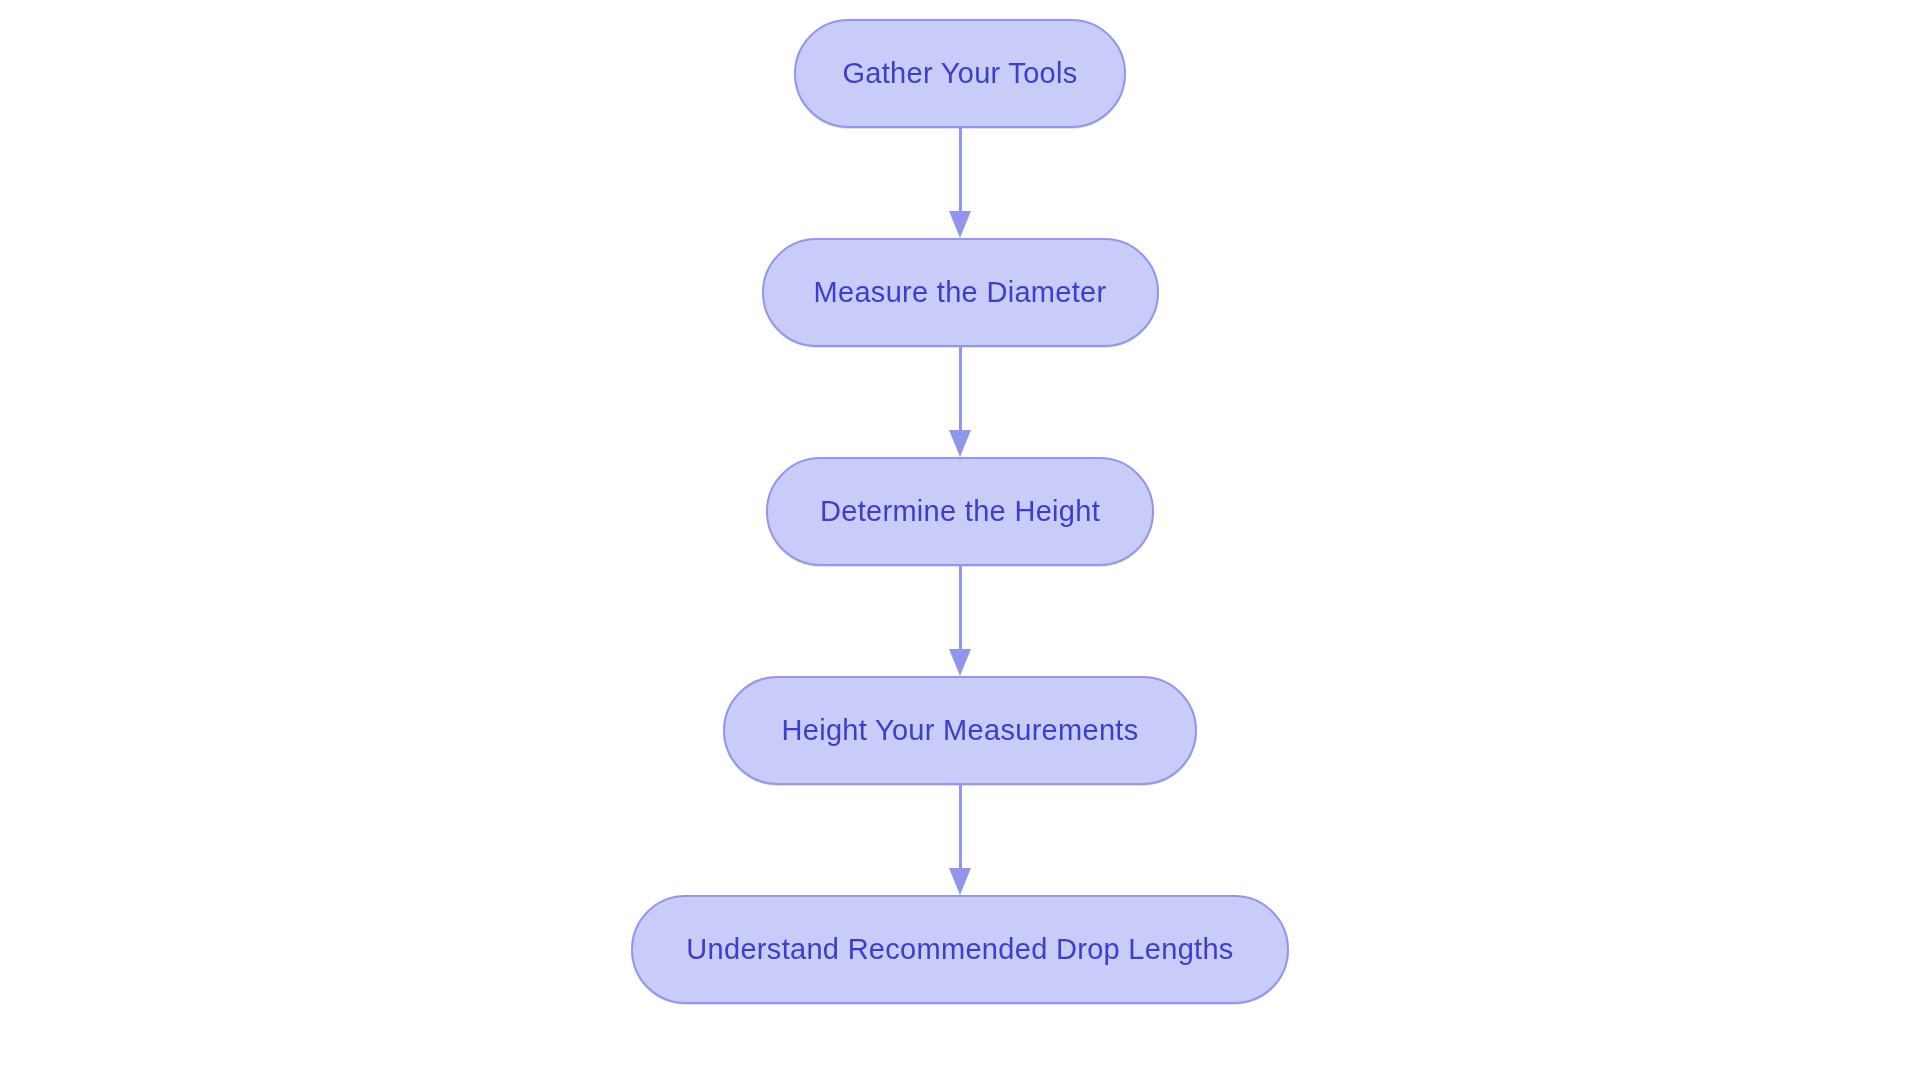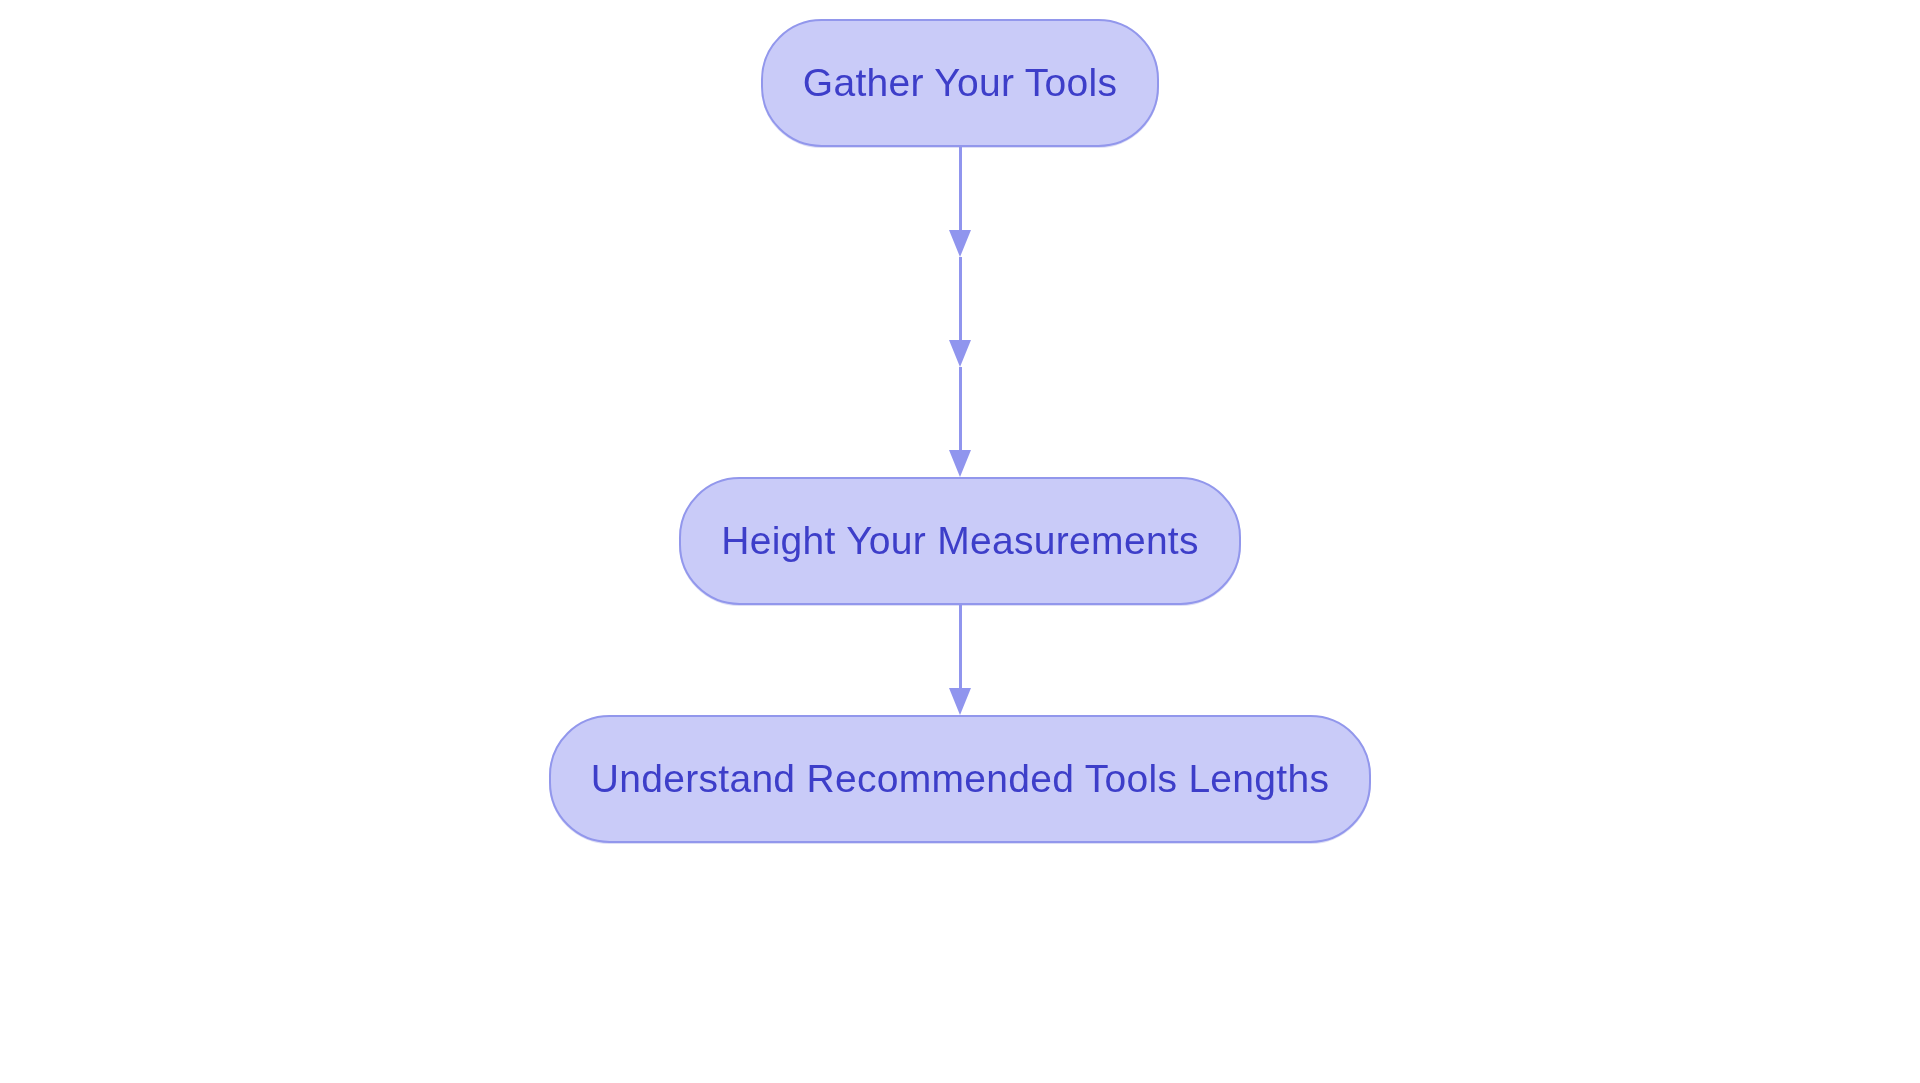--- a/index.html
+++ b/index.html
@@ -22,30 +22,30 @@
   .flow {
     position: absolute;
     top: 19px;
     left: 0;
     width: 100%;
     display: flex;
     flex-direction: column;
     align-items: center;
   }
   .node {
-    height: 128px;
+    height: 109px;
     border-radius: 60.5px;
     background: var(--node-fill);
     border: 2px solid var(--node-border);
     color: var(--text-color);
     display: flex;
     align-items: center;
     justify-content: center;
     padding: 0 40px;
-    font-size: 39px;
+    font-size: 29px;
     font-weight: 400;
     letter-spacing: 0.3px;
     white-space: nowrap;
     box-shadow: 0 1px 0 rgba(120,125,220,0.25);
   }
   .node-1 { min-width: 332px; }
   .node-2 { min-width: 397px; }
   .node-3 { min-width: 388px; }
   .node-4 { min-width: 474px; }
   .node-5 { min-width: 658px; }
@@ -76,39 +76,45 @@
 
     <div class="node node-1">
       <span>Gather Your Tools</span>
     </div>
 
     <div class="connector">
       <div class="line"></div>
       <div class="head"></div>
     </div>
 
+    <div class="node node-2">
+      <span>Measure the Diameter</span>
+    </div>
 
     <div class="connector">
       <div class="line"></div>
       <div class="head"></div>
     </div>
 
+    <div class="node node-3">
+      <span>Determine the Height</span>
+    </div>
 
     <div class="connector">
       <div class="line"></div>
       <div class="head"></div>
     </div>
 
     <div class="node node-4">
       <span>Height Your Measurements</span>
     </div>
 
     <div class="connector">
       <div class="line"></div>
       <div class="head"></div>
     </div>
 
     <div class="node node-5">
-      <span>Understand Recommended Tools Lengths</span>
+      <span>Understand Recommended Drop Lengths</span>
     </div>
 
   </div>
 </div>
 
 </body></html>

